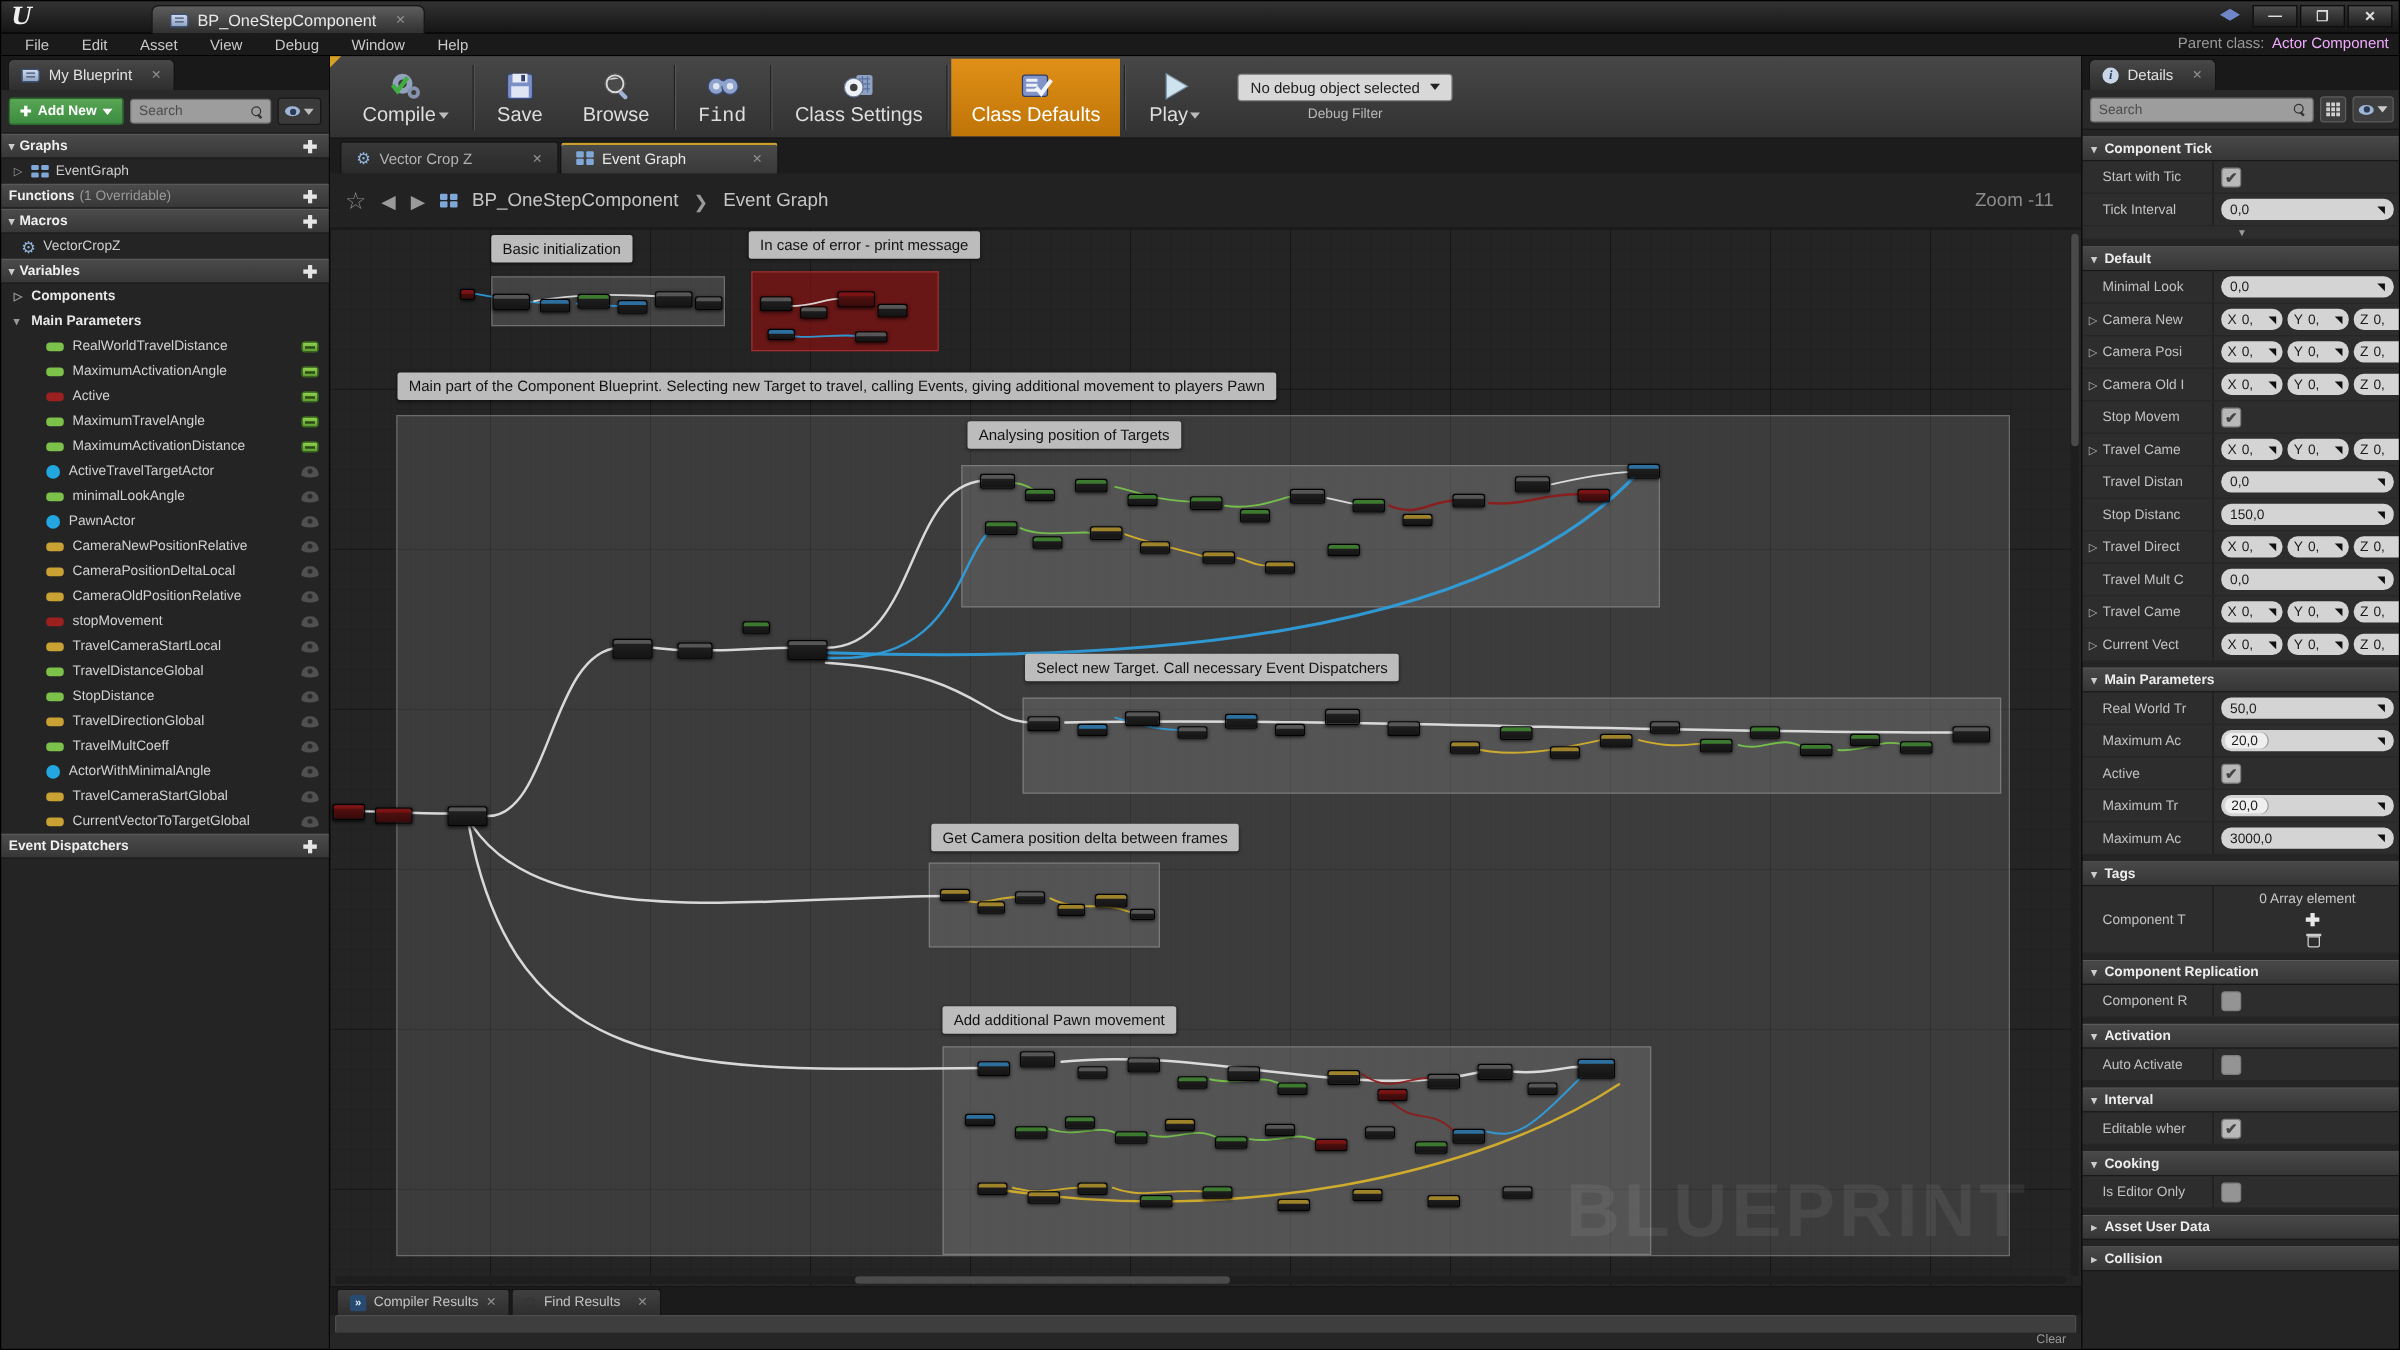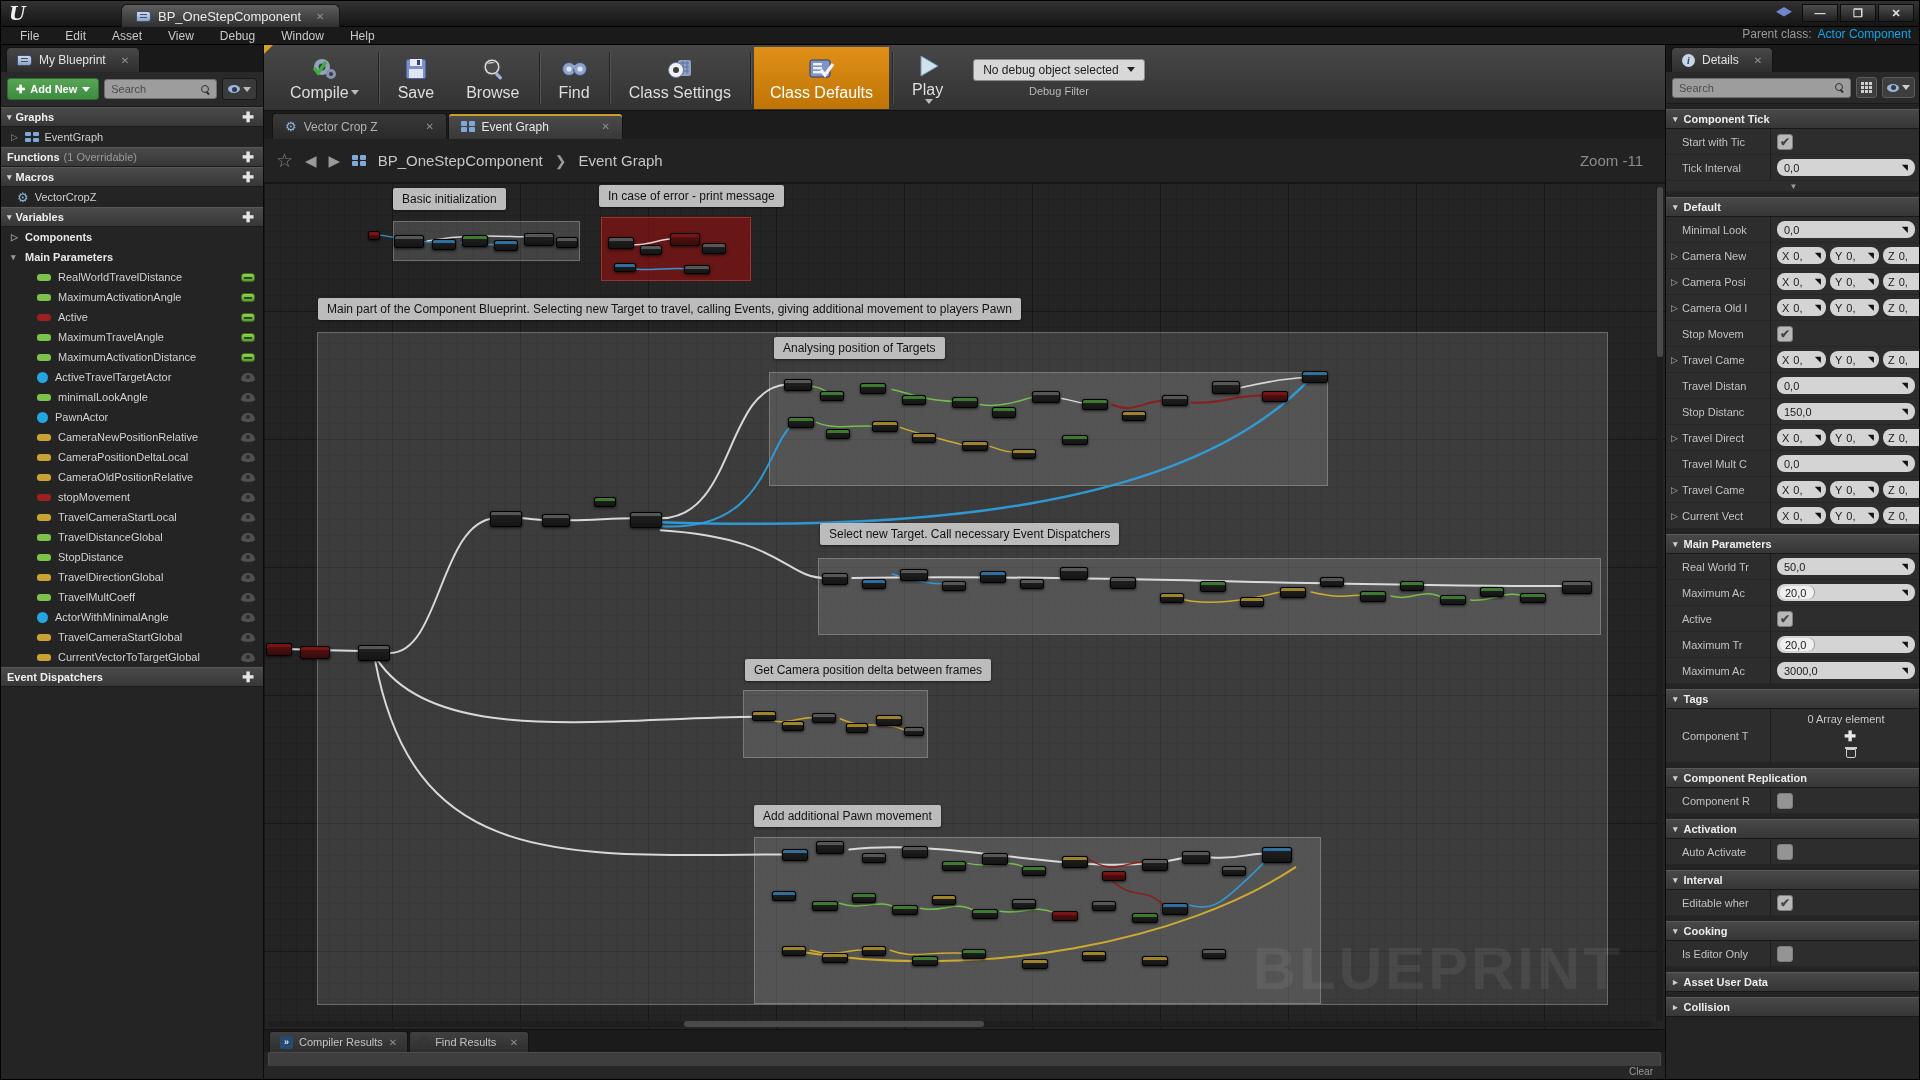--- a/index.html
+++ b/index.html
@@ -13,21 +13,21 @@
   .doc-tab{position:absolute;left:120px;top:3px;height:23px;background:linear-gradient(#5e5e5e,#2f2f2f);border:1px solid #161616;border-bottom:none;border-radius:6px 6px 0 0;display:flex;align-items:center;gap:7px;padding:0 14px;color:#e9e9e9;font-size:13px}
   .tab-x{color:#909090;font-size:10px;margin-left:8px}
   .win-controls{position:absolute;right:5px;top:3px;display:flex;gap:2px;align-items:center}
   .win-btn{width:36px;height:18px;background:linear-gradient(#4c4c4c,#1f1f1f);border:1px solid #0c0c0c;color:#e0e0e0;display:flex;align-items:center;justify-content:center;font-size:11px;font-weight:bold}
   .cap-icon{width:16px;height:12px;margin-right:8px;background:#6f86c9;clip-path:polygon(50% 0,100% 40%,50% 80%,0 40%);}
 
   
   .menubar{position:absolute;left:0;top:26px;right:0;height:18px;background:#1a1a1a;display:flex;align-items:center;padding-left:6px;border-bottom:1px solid #000}
   .menu-item{padding:0 13px;color:#c9c9c9;font-size:12px}
   .parent-class{position:absolute;right:8px;top:0;height:18px;display:flex;align-items:flex-start;gap:6px;font-size:12px;color:#9a9a9a}
-  .parent-class .val{color:#0ea5e9}
+  .parent-class .val{color:#f0abfc}
 
   
   .left-panel{position:absolute;left:0;top:44px;width:263px;bottom:0;background:#242424;border-right:1px solid #090909}
   .panel-tabstrip{height:27px;background:#191919;display:flex;align-items:flex-end;padding-left:5px}
   .panel-tab{height:25px;background:linear-gradient(#474747,#2e2e2e);border:1px solid #131313;border-bottom:none;border-radius:5px 5px 0 0;display:flex;align-items:center;gap:7px;padding:0 10px;color:#e2e2e2;font-size:12px}
   .mbp-toolbar{display:flex;align-items:center;gap:5px;padding:6px 6px;background:#292929;border-bottom:1px solid #191919}
   .add-new{background:linear-gradient(#58a554,#3c8c40);border:1px solid #2c6c30;color:#fff;font-weight:bold;font-size:11px;border-radius:3px;height:22px;display:flex;align-items:center;gap:5px;padding:0 8px}
   .caret{display:inline-block;width:0;height:0;border-left:4px solid transparent;border-right:4px solid transparent;border-top:5px solid currentColor}
   .searchbox{flex:1;background:#9d9d9d;border:1px solid #6e6e6e;border-radius:3px;height:20px;display:flex;align-items:center;padding:0 6px;gap:4px}
   .searchbox input{background:transparent;border:none;outline:none;color:#222;font-size:11px;width:100%}
@@ -399,21 +399,21 @@
           <div class="tb-btn">
             <div class="tb-ic">
               <svg width="30" height="28" viewBox="0 0 30 28">
                 <circle cx="10" cy="14" r="6.5" fill="#8ea3cc" stroke="#3c4a70"></circle>
                 <circle cx="21" cy="14" r="6.5" fill="#8ea3cc" stroke="#3c4a70"></circle>
                 <rect x="13" y="10" width="5" height="4" fill="#8ea3cc"></rect>
                 <circle cx="10" cy="14" r="2.6" fill="#dfe6f2"></circle>
                 <circle cx="21" cy="14" r="2.6" fill="#dfe6f2"></circle>
               </svg>
             </div>
-            <div style="display: flex; align-items: flex-start;">
+            <div style="display: flex; align-items: flex-start; font-family: Liberation Mono, monospace;">
               <span>Find</span>
             </div>
           </div>
           <div class="tb-sep"></div>
           <div class="tb-btn">
             <div class="tb-ic">
               <svg width="30" height="28" viewBox="0 0 30 28">
                 <rect x="13" y="5" width="13" height="16" rx="2" fill="#9db3d9" opacity="0.85"></rect>
                 <path d="M15 8 h9 M15 12 h9 M15 16 h9 M18 6 v13 M22 6 v13" stroke="#5a70a0" stroke-width="1"></path>
                 <circle cx="11" cy="15" r="7.5" fill="#eef2f8" stroke="#6a7a9a"></circle>
@@ -439,21 +439,21 @@
               <span>Class Defaults</span>
             </div>
           </div>
           <div class="tb-sep"></div>
           <div class="tb-btn">
             <div class="tb-ic">
               <svg width="30" height="28" viewBox="0 0 30 28">
                 <path d="M8 4 L25 14 L8 24 Z" fill="#cfe3ef" stroke="#7d97a8"></path>
               </svg>
             </div>
-            <div style="display: flex;  flex-direction: column;">
+            <div style="display: flex; ">
               <span>Play</span>
               <span class="caret tb-caret"></span>
             </div>
           </div>
         </div>
       <div class="debug-block">
         <div class="debug-dd">
           <span>No debug object selected</span>
           <span class="caret"></span>
         </div>

